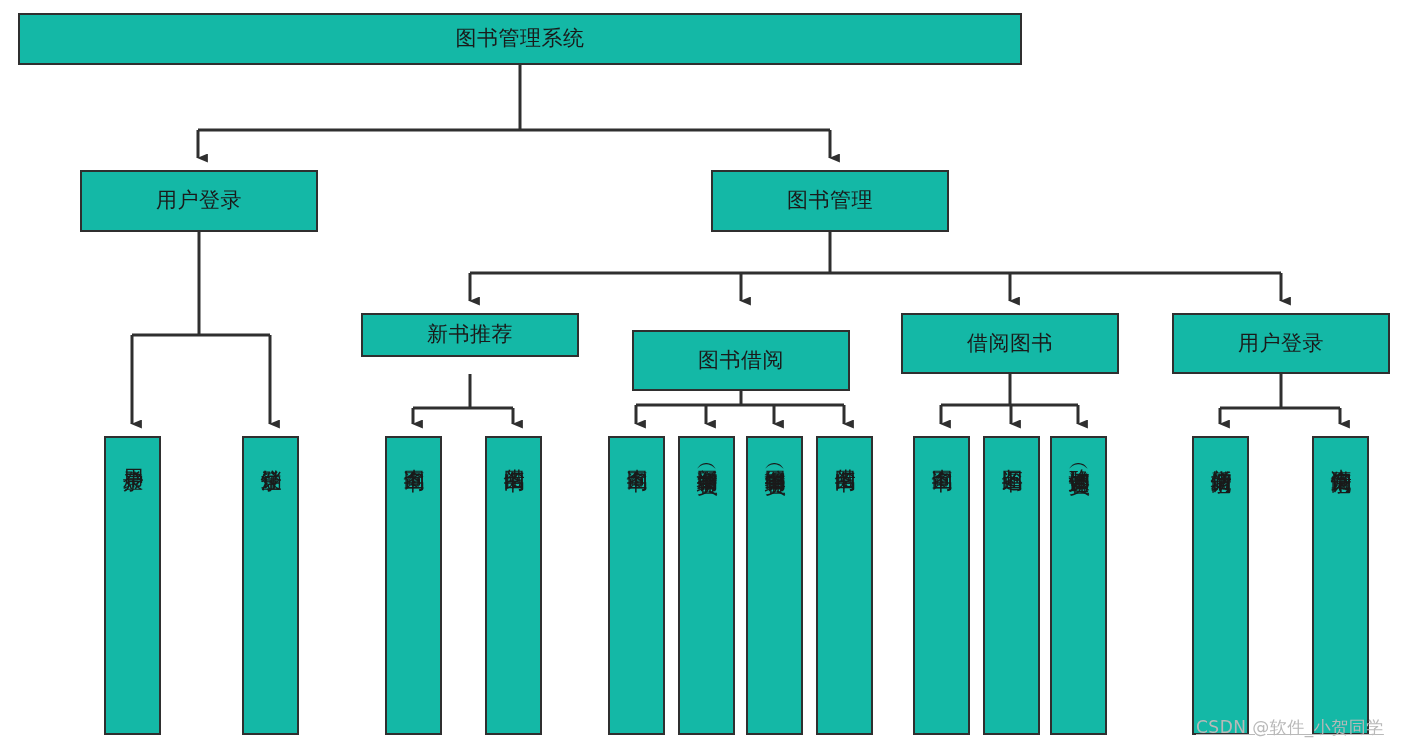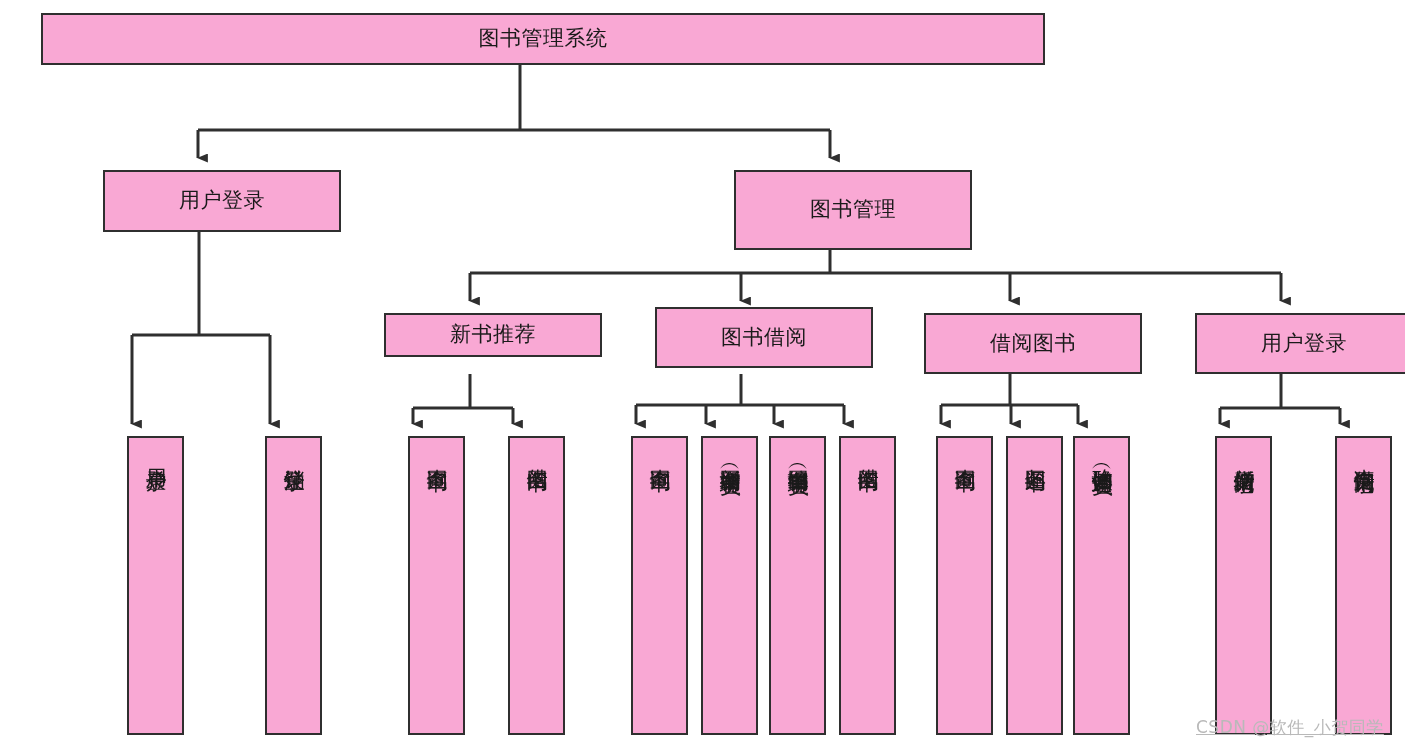--- a/index.html
+++ b/index.html
@@ -22,26 +22,25 @@
     left: 0;
     top: 0;
     width: 1405px;
     height: 747px;
     pointer-events: none;
   }
   .node {
     position: absolute;
     box-sizing: border-box;
     border: 2px solid #2f2f2f;
-    background: #f9a8d4;
+    background: #14b8a6;
     display: flex;
     align-items: center;
     justify-content: center;
     color: #1a1a1a;
-    margin-left: 23px;
   }
   .node-h {
     font-size: 21px;
     line-height: 1.2;
     letter-spacing: 0.5px;
     white-space: nowrap;
   }
   .node-v {
     padding-top: 14px;
     align-items: flex-start;
@@ -122,28 +121,28 @@
     </g>
   </svg>
 
   <div class="node node-h" style="left:18px; top:13px; width:1004px; height:52px;">
     <span>图书管理系统</span>
   </div>
 
   <div class="node node-h" style="left:80px; top:170px; width:238px; height:62px;">
     <span>用户登录</span>
   </div>
-  <div class="node node-h" style="left:711px; top:170px; width:238px; height:80px;">
+  <div class="node node-h" style="left:711px; top:170px; width:238px; height:62px;">
     <span>图书管理</span>
   </div>
 
   <div class="node node-h" style="left:361px; top:313px; width:218px; height:44px;">
     <span>新书推荐</span>
   </div>
-  <div class="node node-h" style="left:632px; top:307px; width:218px; height:61px;">
+  <div class="node node-h" style="left:632px; top:330px; width:218px; height:61px;">
     <span>图书借阅</span>
   </div>
   <div class="node node-h" style="left:901px; top:313px; width:218px; height:61px;">
     <span>借阅图书</span>
   </div>
   <div class="node node-h" style="left:1172px; top:313px; width:218px; height:61px;">
     <span>用户登录</span>
   </div>
 
   <div class="node node-v" style="left:104px; top:436px; width:57px; height:299px;">

